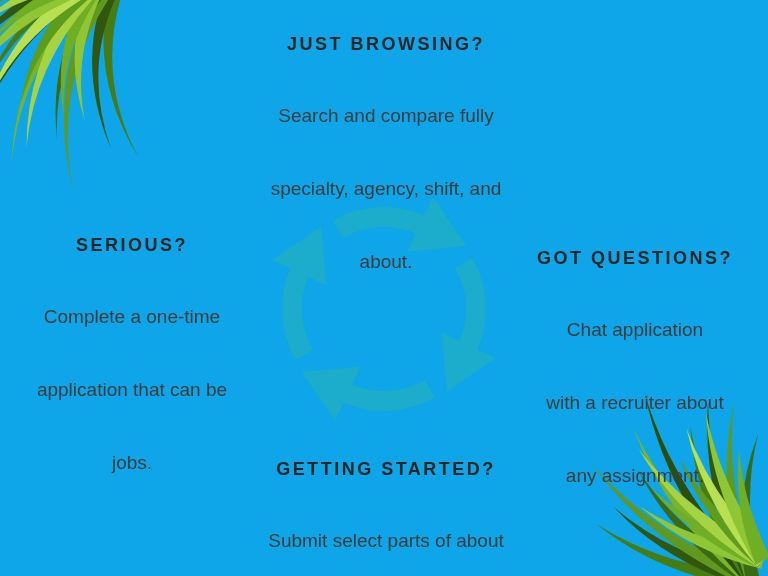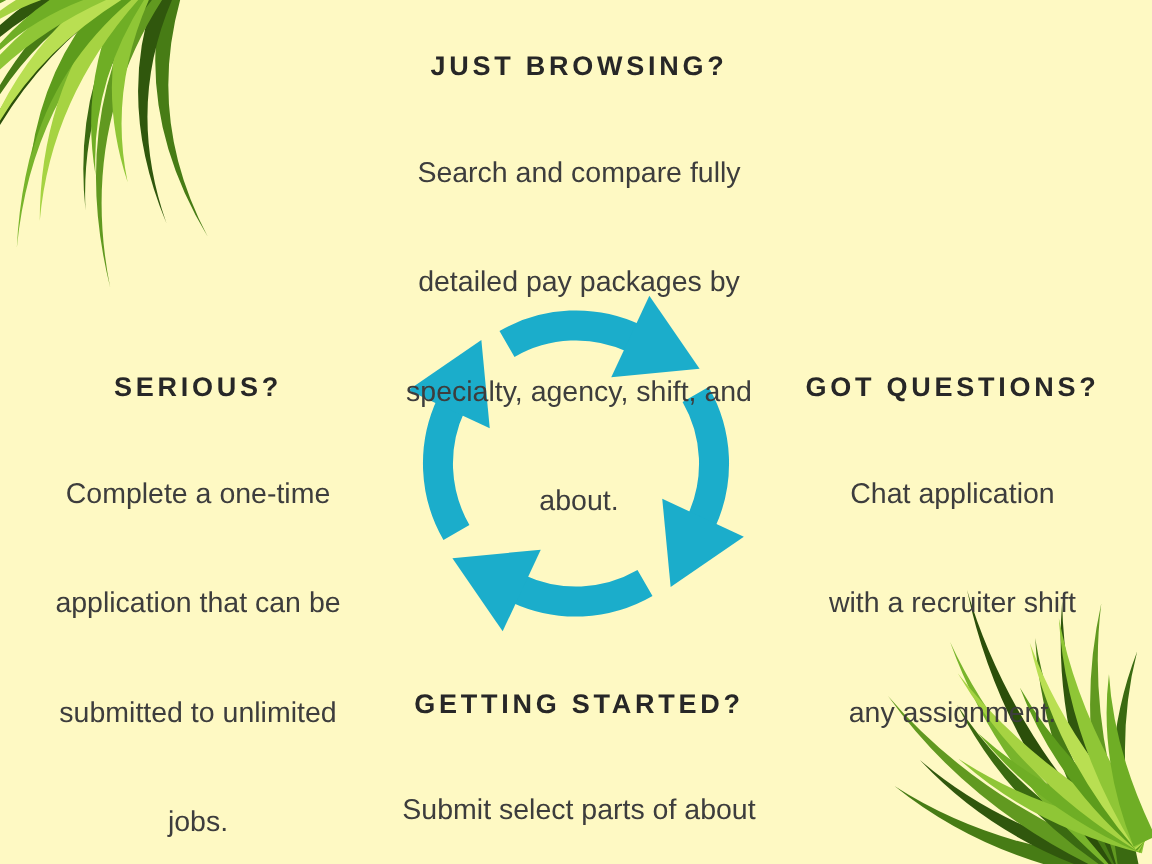--- a/index.html
+++ b/index.html
@@ -1,28 +1,28 @@
 <!DOCTYPE html>
 <html><head>
 <meta charset="utf-8">
 <style>
   html,body{margin:0;padding:0;background:#ffffff;}
   #stage{
     position:relative;width:768px;height:576px;overflow:hidden;
-    background:#fef9c3;font-family:"Liberation Sans",sans-serif;
+    background:#0ea5e9;font-family:"Liberation Sans",sans-serif;
   }
   .step{position:absolute;text-align:center;color:#3d3d3d;
         font:400 19px/29px "Liberation Sans",sans-serif;}
   .step .title{font-weight:700;font-size:18px;line-height:26px;
         letter-spacing:2.5px;color:#272727;margin:0 0 3px 0;}
   .step .line{height:29px;white-space:nowrap;margin-top:44px;}
   #step-top{left:239px;top:31px;width:294px;}
   #step-right{left:520px;top:245px;width:230px;}
   #step-bottom{left:244px;top:456px;width:284px;}
-  #step-left{left:18px;top:245px;width:228px;}
+  #step-left{left:18px;top:232px;width:228px;}
   #cycle-svg{position:absolute;left:254px;top:179px;}
   #palm-tl{position:absolute;left:0;top:0;}
   #palm-br{position:absolute;left:558px;top:336px;}
 </style>
 </head>
 <body>
 
 <div id="stage">
 
   <svg id="palm-tl" width="250" height="250" viewBox="0 0 250 250">
@@ -83,38 +83,36 @@
     </defs>
     <use href="#cyc-seg"></use>
     <use href="#cyc-seg" transform="rotate(90)"></use>
     <use href="#cyc-seg" transform="rotate(180)"></use>
     <use href="#cyc-seg" transform="rotate(270)"></use>
   </svg>
 
   <div id="step-top" class="step">
     <div class="title">JUST BROWSING?</div>
     <div class="line">Search and compare fully</div>
-    <div class="line">detailed pay packages by</div>
     <div class="line">specialty, agency, shift, and</div>
     <div class="line">about.</div>
   </div>
 
   <div id="step-right" class="step">
     <div class="title">GOT QUESTIONS?</div>
     <div class="line">Chat application</div>
-    <div class="line">with a recruiter shift</div>
+    <div class="line">with a recruiter about</div>
     <div class="line">any assignment.</div>
   </div>
 
   <div id="step-bottom" class="step">
     <div class="title">GETTING STARTED?</div>
     <div class="line">Submit select parts of about</div>
   </div>
 
   <div id="step-left" class="step">
     <div class="title">SERIOUS?</div>
     <div class="line">Complete a one-time</div>
     <div class="line">application that can be</div>
-    <div class="line">submitted to unlimited</div>
     <div class="line">jobs.</div>
   </div>
 
 </div>
 
 </body></html>

